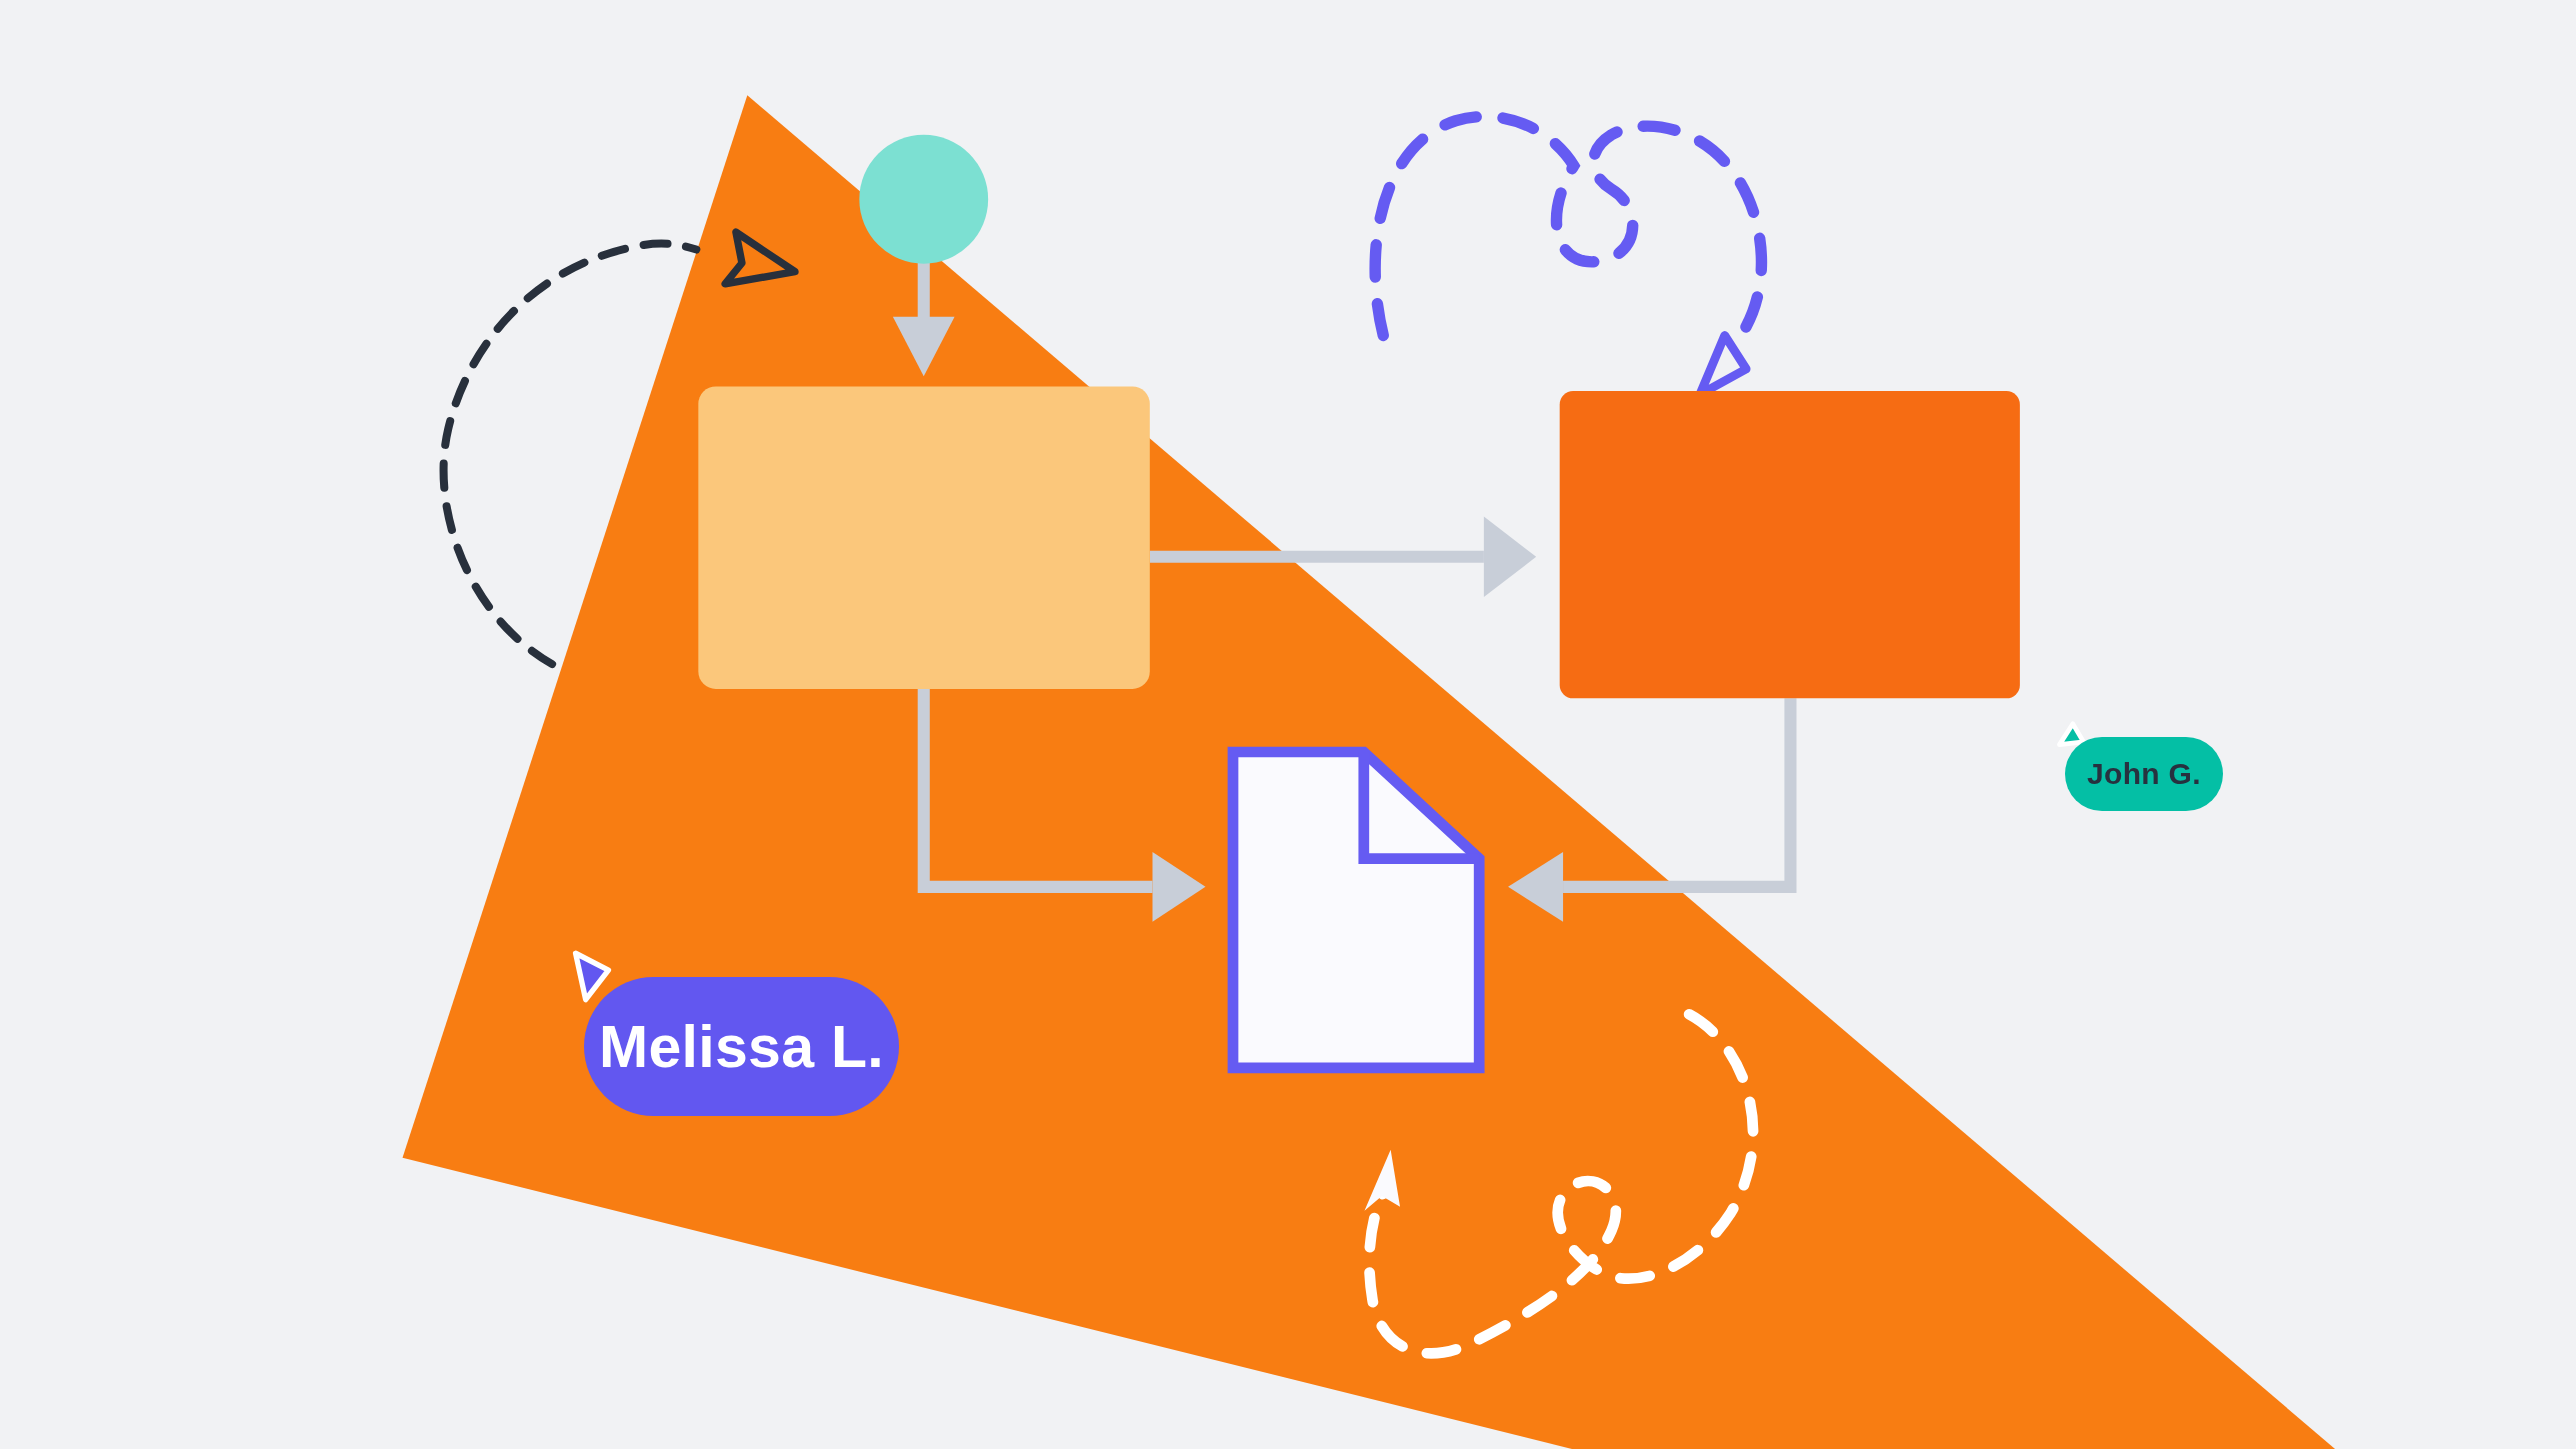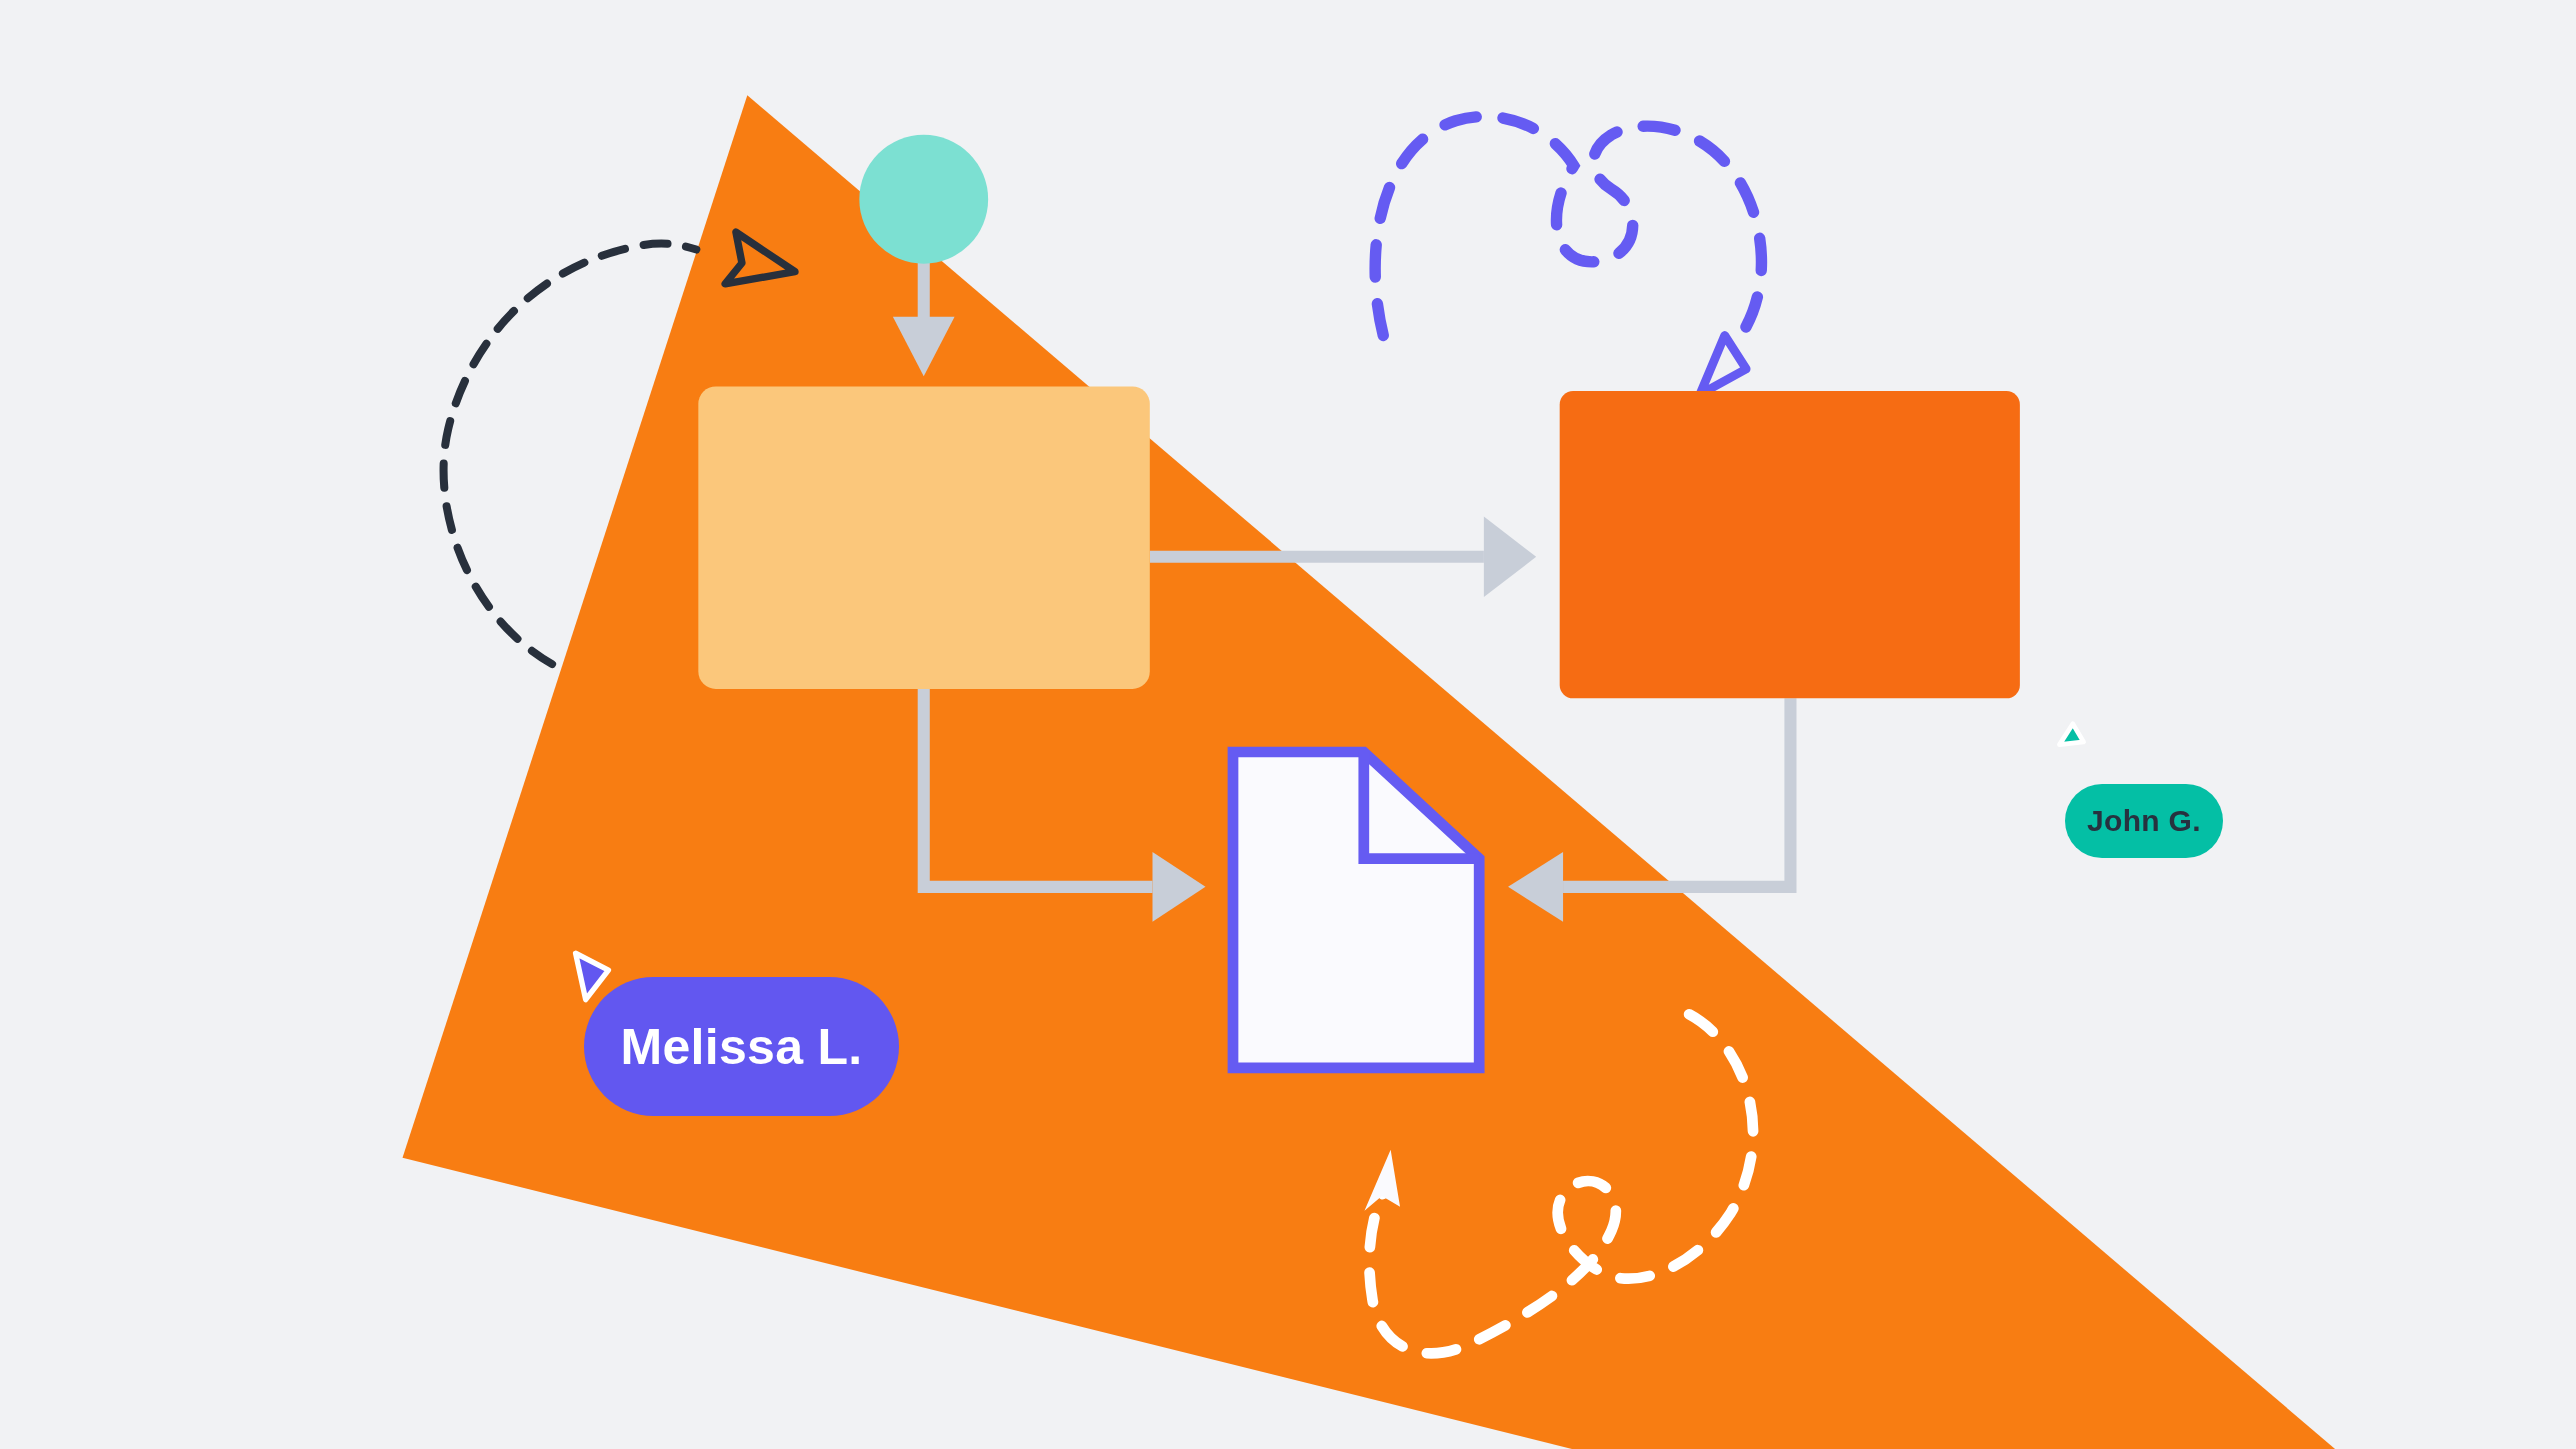--- a/index.html
+++ b/index.html
@@ -31,26 +31,26 @@
   .cursor-john{fill:var(--teal);stroke:var(--white);stroke-width:7;stroke-linejoin:round;}
 
   .pill{
     position:absolute;
     display:flex;align-items:center;justify-content:center;
     font-weight:700;letter-spacing:0.3px;
   }
   .pill-melissa{
     left:584px;top:977px;width:315px;height:139px;
     background:var(--pill-purple);border-radius:70px;
-    color:var(--white);font-size:50px;
+    color:var(--white);font-size:59px;
   }
   .pill-john{
     left:2065px;top:737px;width:158px;height:74px;
     background:var(--teal);border-radius:38px;
-    color:var(--john-text);font-size:30px;margin-top:47px;
+    color:var(--john-text);font-size:30px;
   }
 </style>
 </head>
 <body>
 
 <div class="stage">
 
   <svg class="scene" viewBox="0 0 3840 2160" xmlns="http://www.w3.org/2000/svg">
 
     <polygon class="tri" points="1114,142 600,1726 3950,2560"></polygon>

